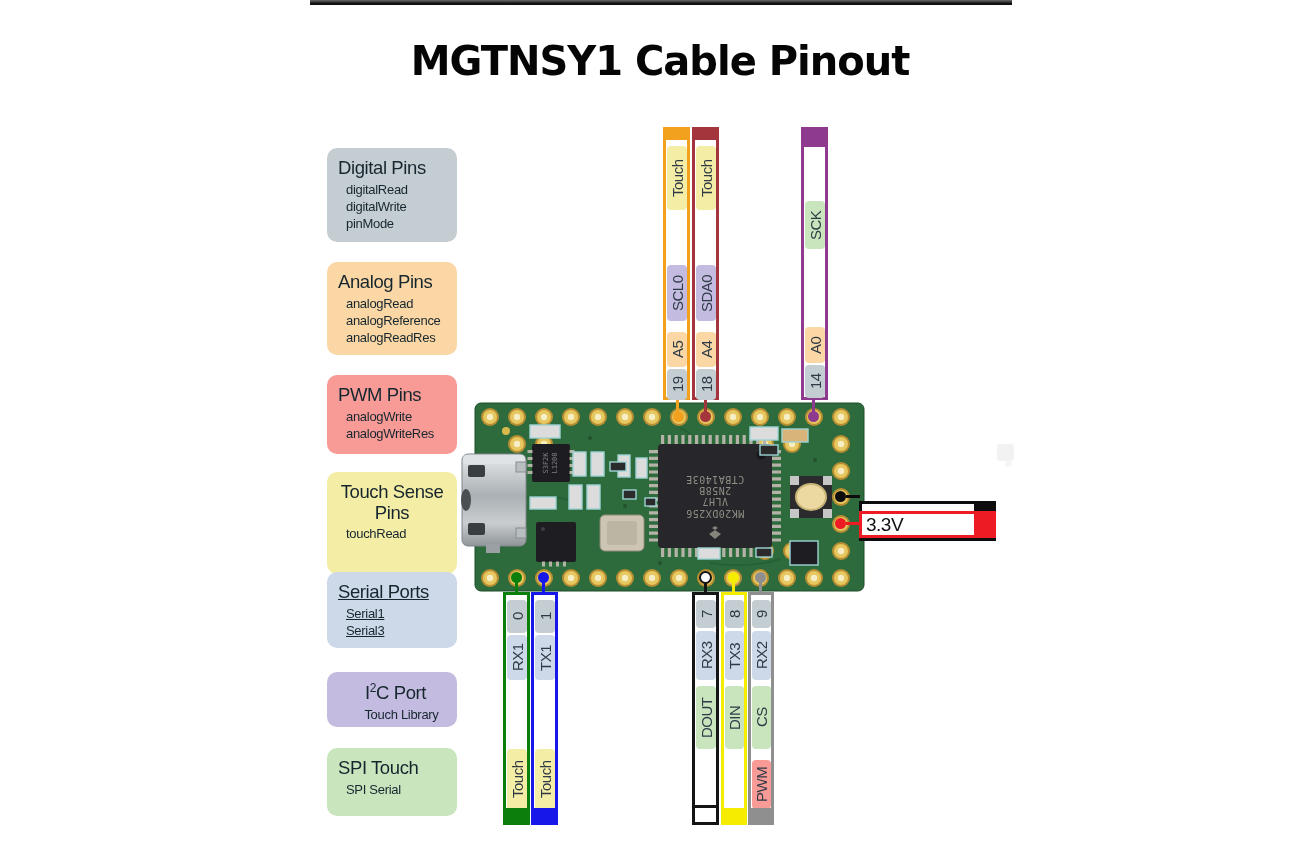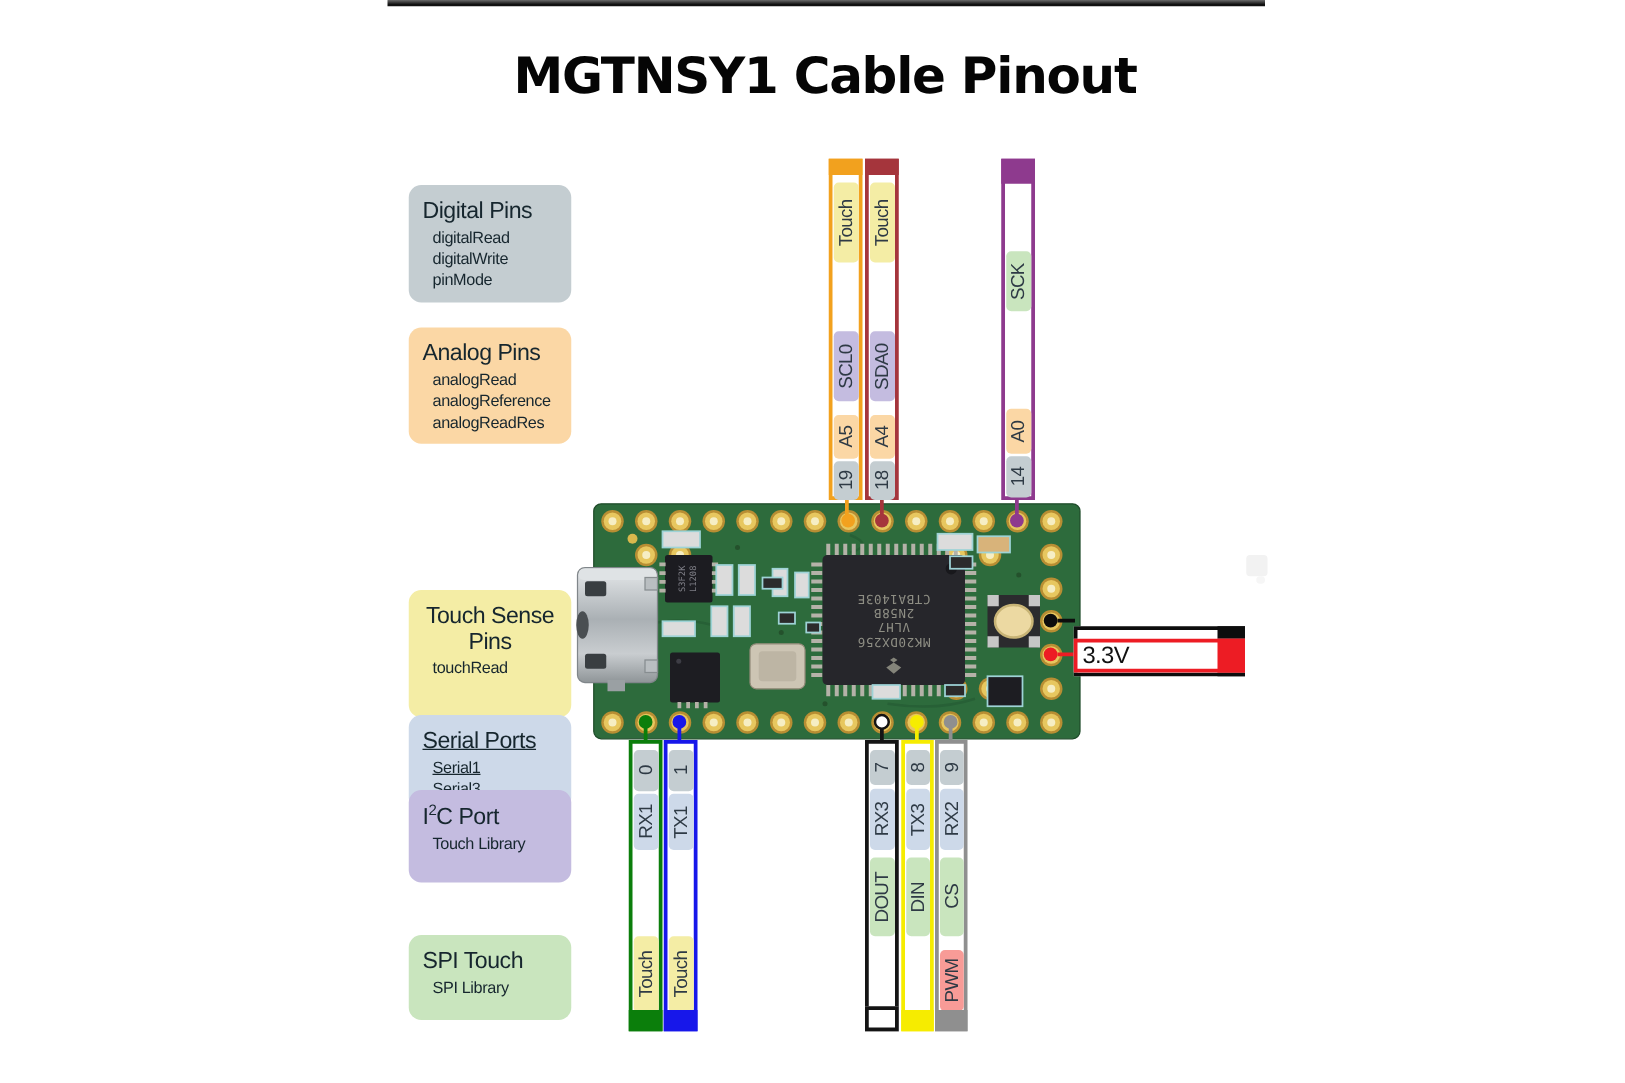--- a/index.html
+++ b/index.html
@@ -68,40 +68,45 @@
     <div class="litem">analogReadRes</div>
   </div>
 
   <div class="lbox" style="top: 148px; height: 94px; background-color: rgb(196, 205, 209);">
     <div class="ltitle">Digital Pins</div>
     <div class="litem">digitalRead</div>
     <div class="litem">digitalWrite</div>
     <div class="litem">pinMode</div>
   </div>
 
+  <div class="lbox" style="top: 375px; height: 79px; background-color: rgb(248, 155, 151);">
+    <div class="ltitle">PWM Pins</div>
+    <div class="litem">analogWrite</div>
+    <div class="litem">analogWriteRes</div>
+  </div>
 
   <div class="lbox" style="top: 472px; height: 102px; background-color: rgb(244, 237, 165);">
     <div class="ltitle center">Touch Sense Pins</div>
     <div class="litem">touchRead</div>
   </div>
 
   <div class="lbox" style="top: 572px; height: 76px; background-color: rgb(205, 217, 233); text-decoration: underline;">
     <div class="ltitle">Serial Ports</div>
     <div class="litem">Serial1</div>
     <div class="litem">Serial3</div>
   </div>
 
-  <div class="lbox" style="top: 632px; height: 74px; background-color: rgb(196, 188, 224);">
+  <div class="lbox" style="top: 672px; height: 55px; background-color: rgb(196, 188, 224); text-align: center;">
     <div class="ltitle"><span>I</span><sup>2</sup><span>C Port</span></div>
     <div class="litem">Touch Library</div>
   </div>
 
   <div class="lbox" style="top: 748px; height: 68px; background-color: rgb(201, 229, 190);">
     <div class="ltitle">SPI Touch</div>
-    <div class="litem">SPI Library</div>
+    <div class="litem">SPI Serial</div>
   </div>
 
   <svg id="board-svg" width="410" height="196" viewBox="0 0 410 196">
     <defs>
       <linearGradient id="usbGrad" x1="0" y1="0" x2="0" y2="1">
         <stop offset="0" stop-color="#e6e9eb"></stop>
           <stop offset="0.45" stop-color="#aab0b4"></stop>
         <stop offset="0.75" stop-color="#c9cdd0"></stop>
           <stop offset="1" stop-color="#8f9598"></stop>
       </linearGradient>

